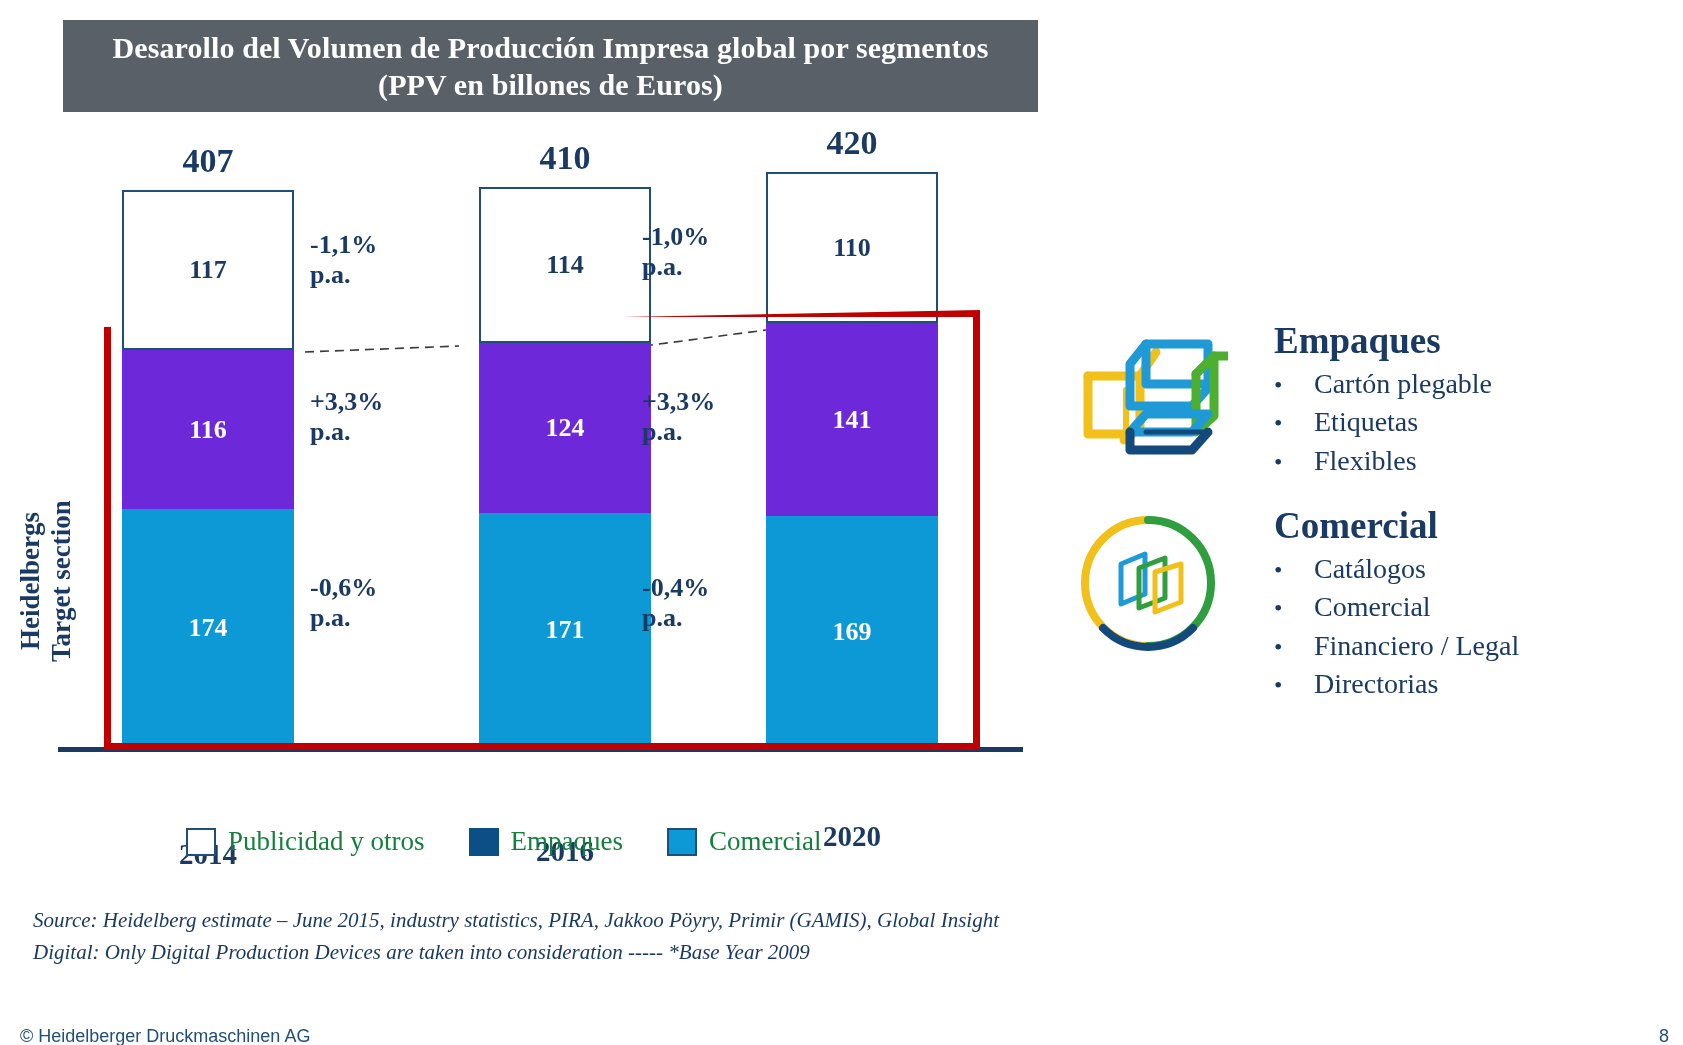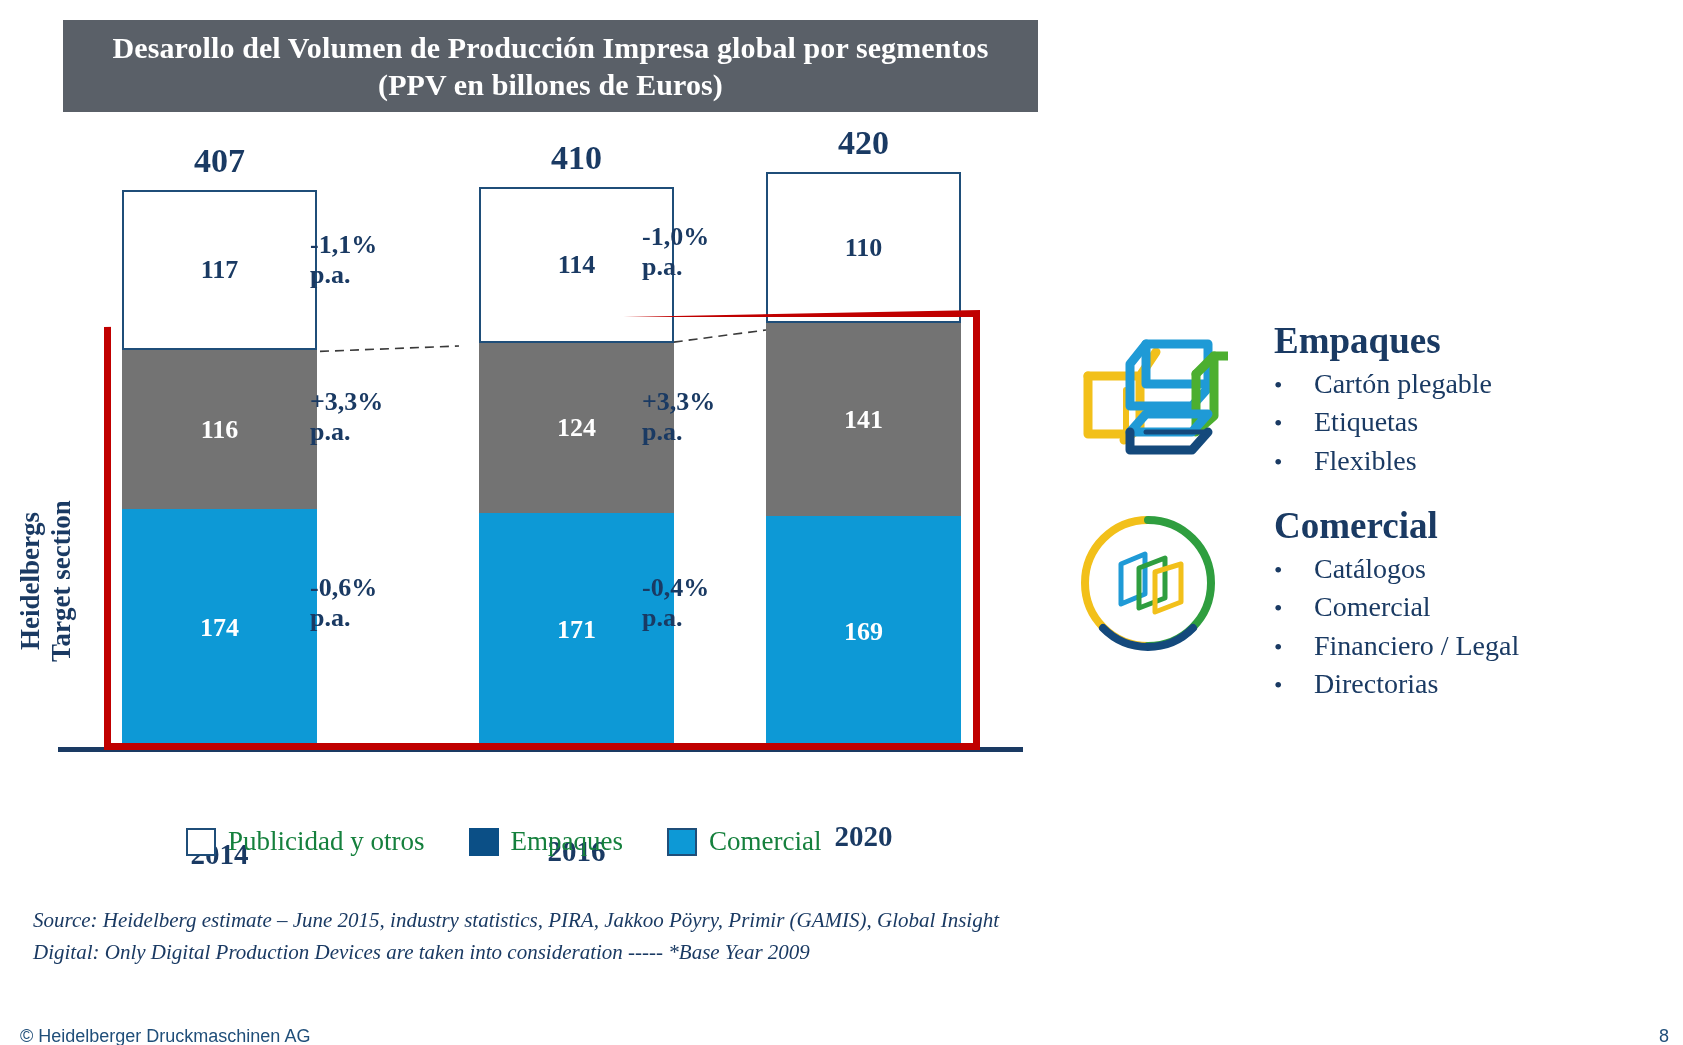--- a/index.html
+++ b/index.html
@@ -96,38 +96,38 @@
   .bars {
     position: absolute;
     left: 58px;
     top: 0;
     width: 965px;
     height: 632px;
   }
   .bar-group {
     position: absolute;
     bottom: 0;
-    width: 195px;
+    width: 172px;
   }
   .seg {
     position: relative;
     box-sizing: border-box;
     display: flex;
     align-items: center;
     justify-content: center;
     font-weight: bold;
     font-size: 26px;
   }
   .seg-white {
     background: #ffffff;
     border: 2px solid #1f4e79;
     color: #1a3a63;
   }
   .seg-dark {
-    background: #737373;
+    background: #6d28d9;
     color: #ffffff;
   }
   .seg-light {
     background: #0d99d6;
     color: #ffffff;
   }
   .bar-total {
     position: absolute;
     width: 100%;
     text-align: center;

